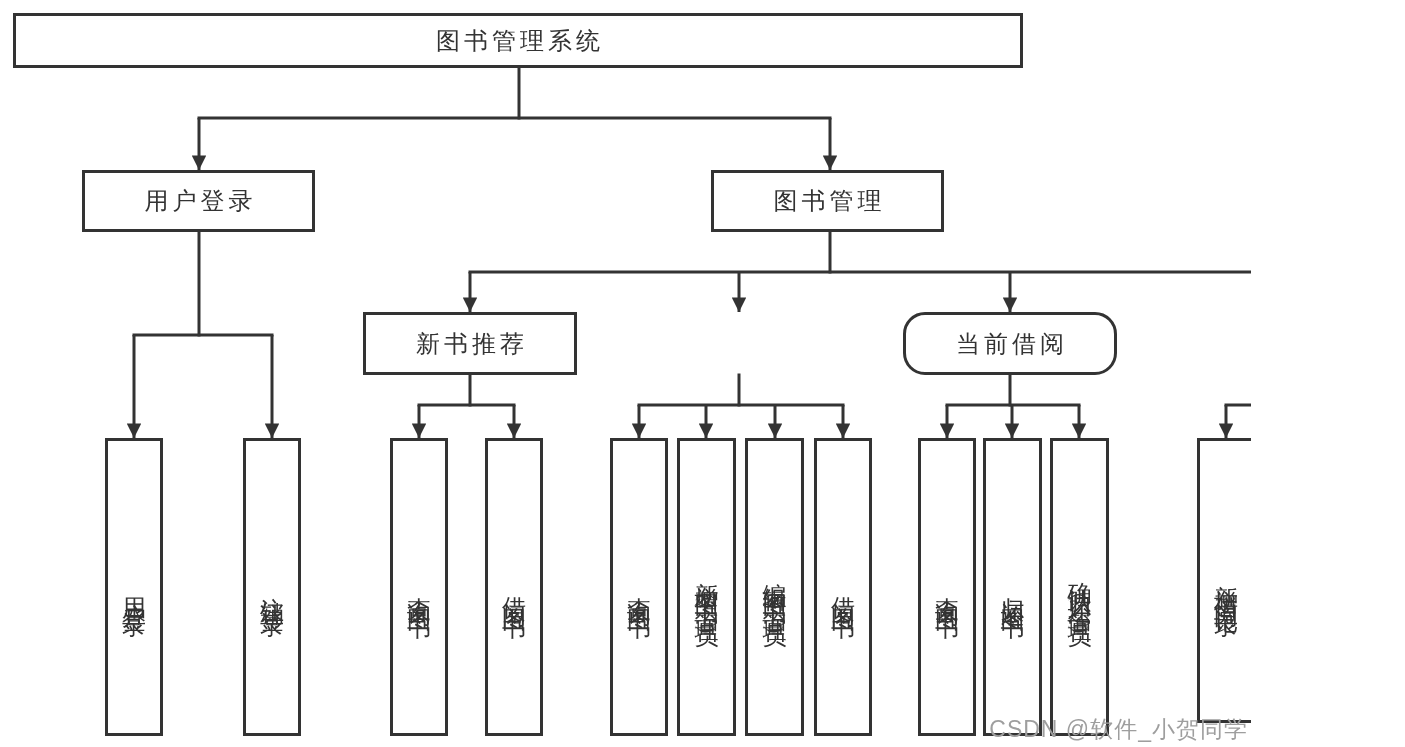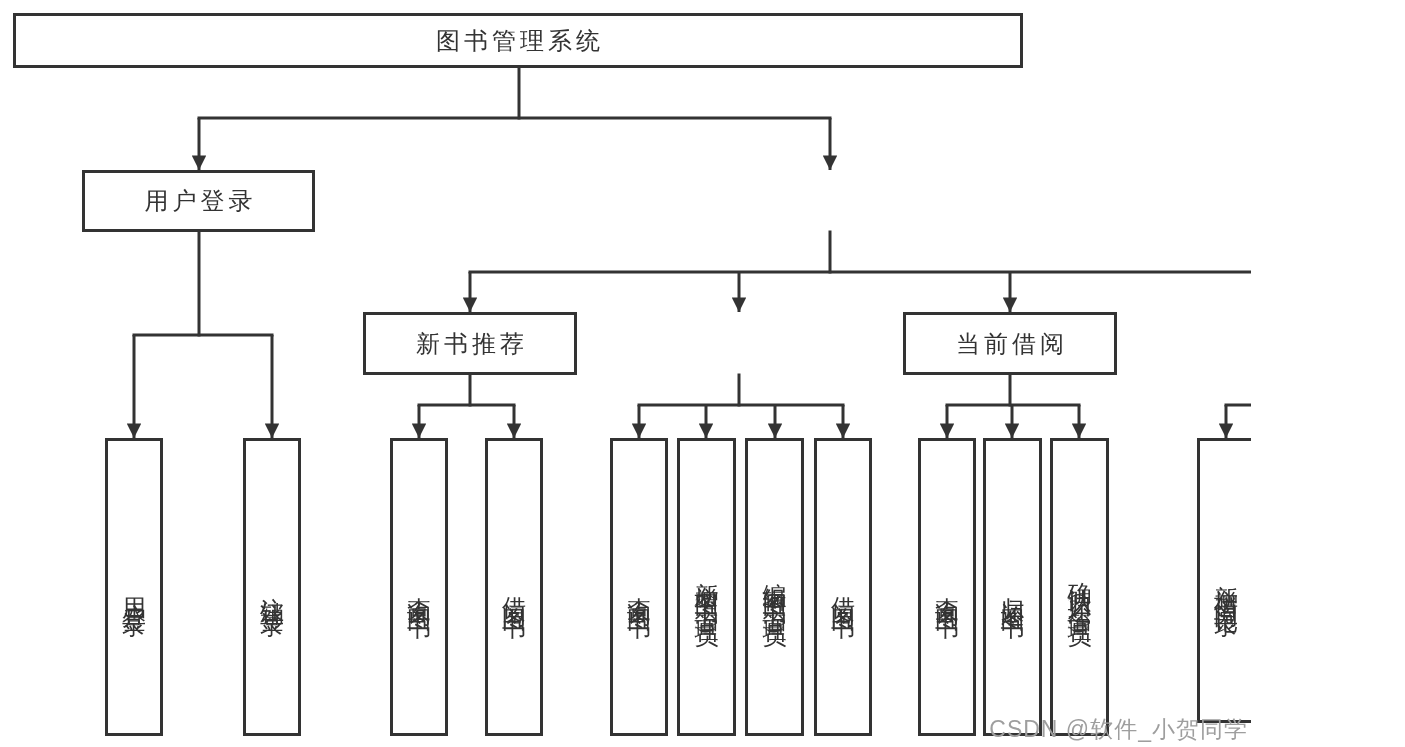--- a/index.html
+++ b/index.html
@@ -104,25 +104,28 @@
     </g>
   </svg>
 
   <div class="box" style="left:13px; top:13px; width:1010px; height:55px;">
     <span class="hlabel">图书管理系统</span>
   </div>
 
   <div class="box" style="left:82px; top:170px; width:233px; height:62px;">
     <span class="hlabel">用户登录</span>
   </div>
+  <div class="box" style="left:711px; top:170px; width:233px; height:62px;">
+    <span class="hlabel">图书管理</span>
+  </div>
 
   <div class="box" style="left:363px; top:312px; width:214px; height:63px;">
     <span class="hlabel">新书推荐</span>
   </div>
-  <div class="box" style="left:903px; top:312px; width:214px; height:63px;">
+  <div class="box" style="left:903px; top:312px; width:214px; height:63px;border-radius:22px;">
     <span class="hlabel">当前借阅</span>
   </div>
 
   <div class="box vbox" style="left:105px; top:438px; width:58px; height:298px;">
     <span class="vlabel">用户登录</span>
   </div>
   <div class="box vbox" style="left:243px; top:438px; width:58px; height:298px;">
     <span class="vlabel">注销登录</span>
   </div>
 

